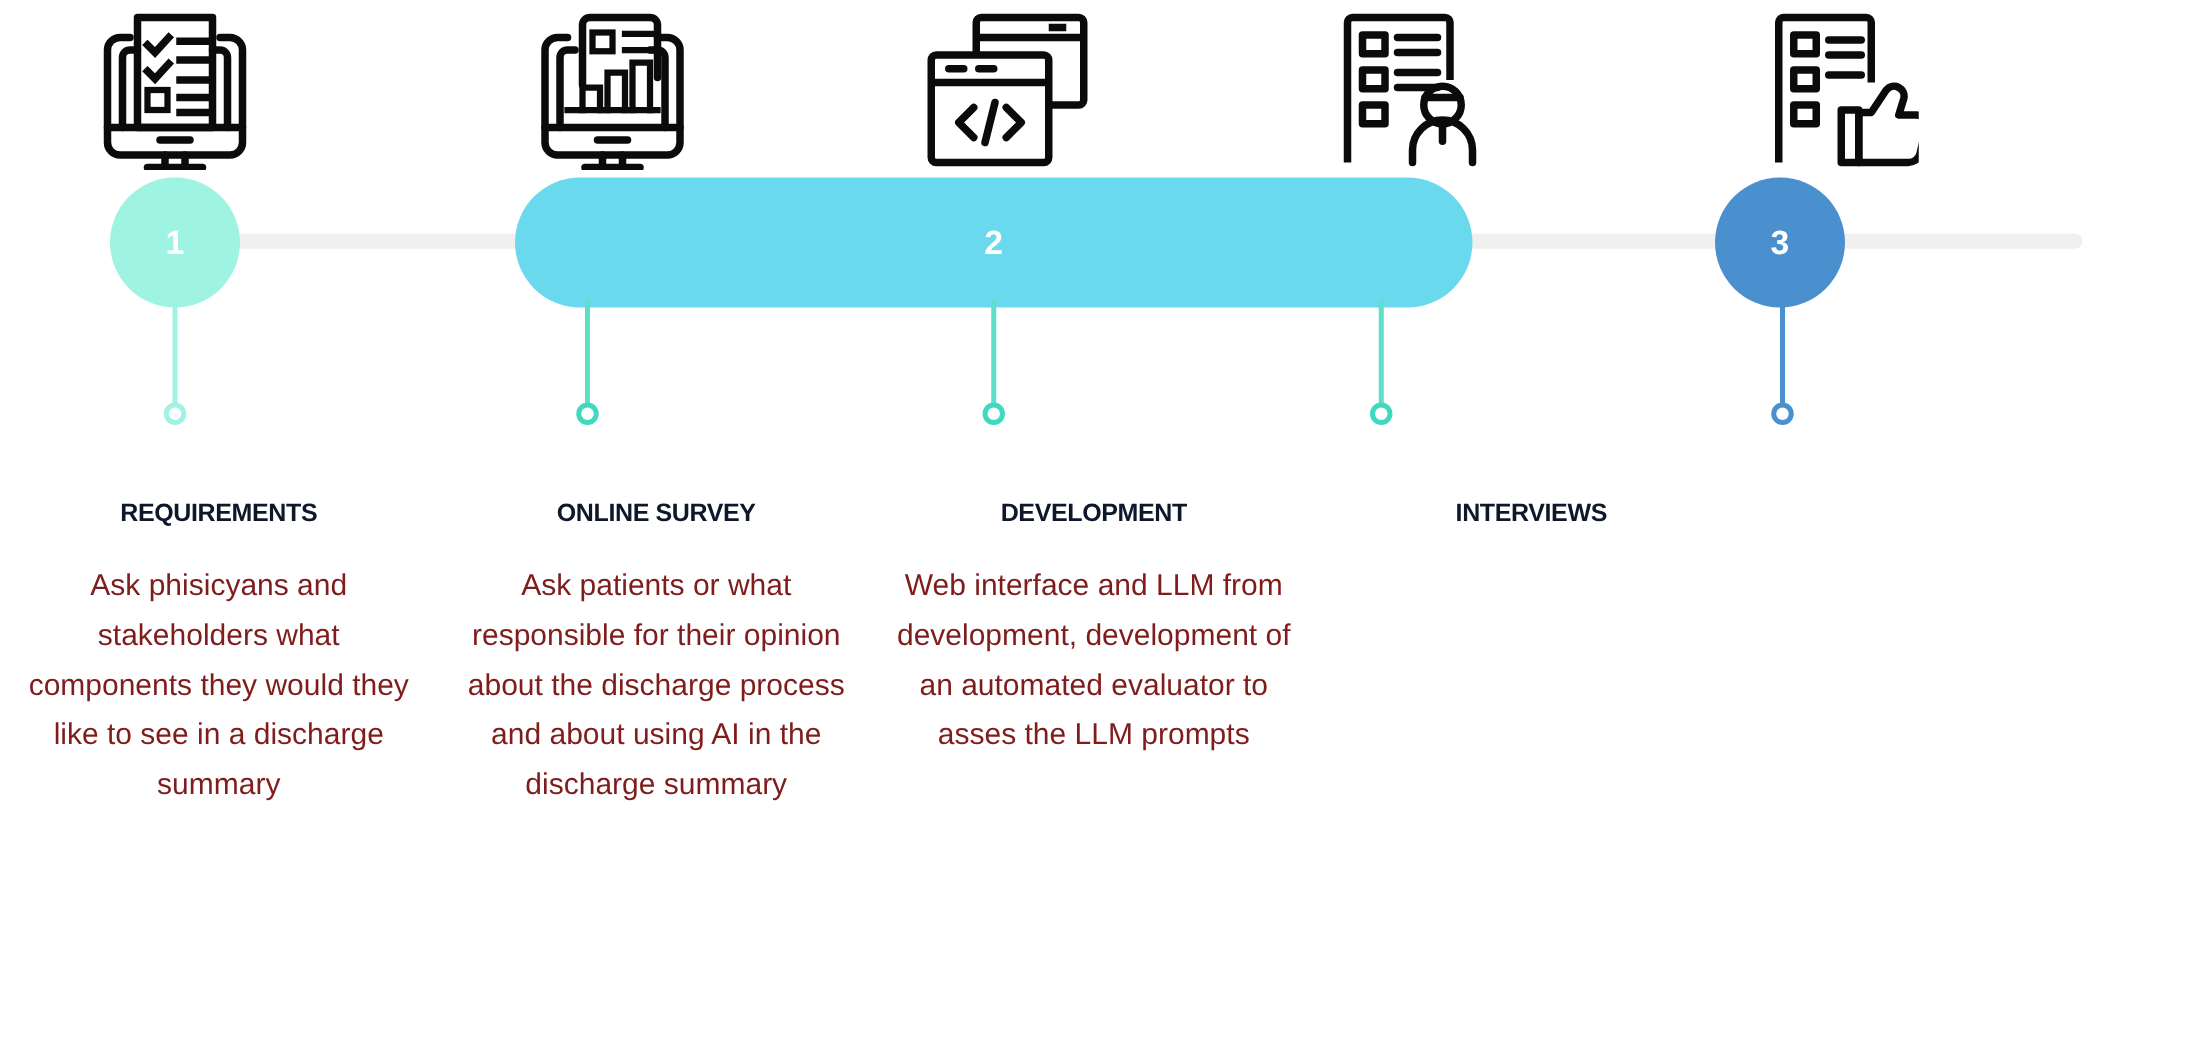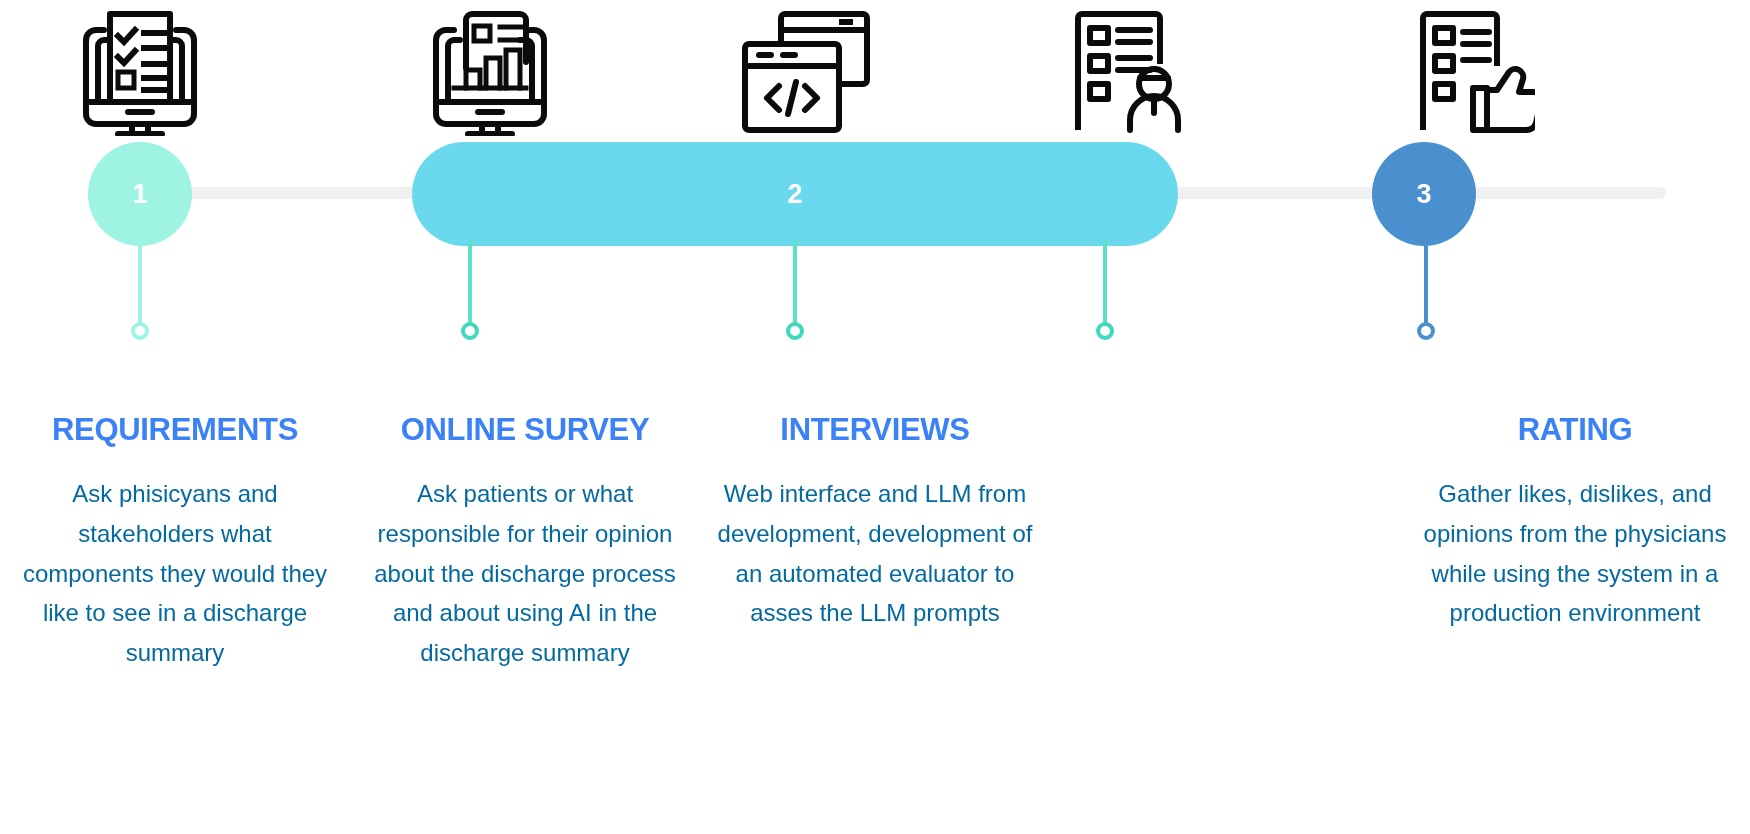--- a/index.html
+++ b/index.html
@@ -99,31 +99,31 @@
     width: 1750px;
     display: flex;
   }
   .col {
     width: 350px;
     padding: 0 14px;
     box-sizing: border-box;
     text-align: center;
   }
   .col-title {
-    font-size: 31px;
+    font-size: 20px;
     font-weight: bold;
-    color: #3b82f6;
+    color: #0f172a;
     letter-spacing: -0.3px;
-    margin: 12px 0 26px 0;
+    margin: 0 0 26px 0;
     white-space: nowrap;
   }
   .col-body {
     font-size: 24px;
     line-height: 1.66;
-    color: #0369a1;
+    color: #7f1d1d;
     margin: 0;
   }
 </style>
 </head>
 <body>
 
 <div id="canvas" style="background: rgb(255, 255, 255);">
 
   <div class="icon-row">
 
@@ -276,26 +276,23 @@
       <div class="col-title">REQUIREMENTS</div>
       <div class="col-body">Ask phisicyans and stakeholders what components they would they like to see in a discharge summary</div>
     </div>
 
     <div class="col">
       <div class="col-title">ONLINE SURVEY</div>
       <div class="col-body">Ask patients or what responsible for their opinion about the discharge process and about using AI in the discharge summary</div>
     </div>
 
     <div class="col">
+      <div class="col-title">DEVELOPMENT</div>
+      <div class="col-body">Web interface and LLM from development, development of an automated evaluator to asses the LLM prompts</div>
+    </div>
+
+    <div class="col">
       <div class="col-title">INTERVIEWS</div>
-      <div class="col-body">Web interface and LLM from development, development of an automated evaluator to asses the LLM prompts</div>
-    </div>
-
-    <div class="col">
-    </div>
-
-    <div class="col">
-      <div class="col-title">RATING</div>
-      <div class="col-body">Gather likes, dislikes, and opinions from the physicians while using the system in a production environment</div>
-    </div>
+    </div>
+
 
   </div>
 </div>
 
 </body></html>

